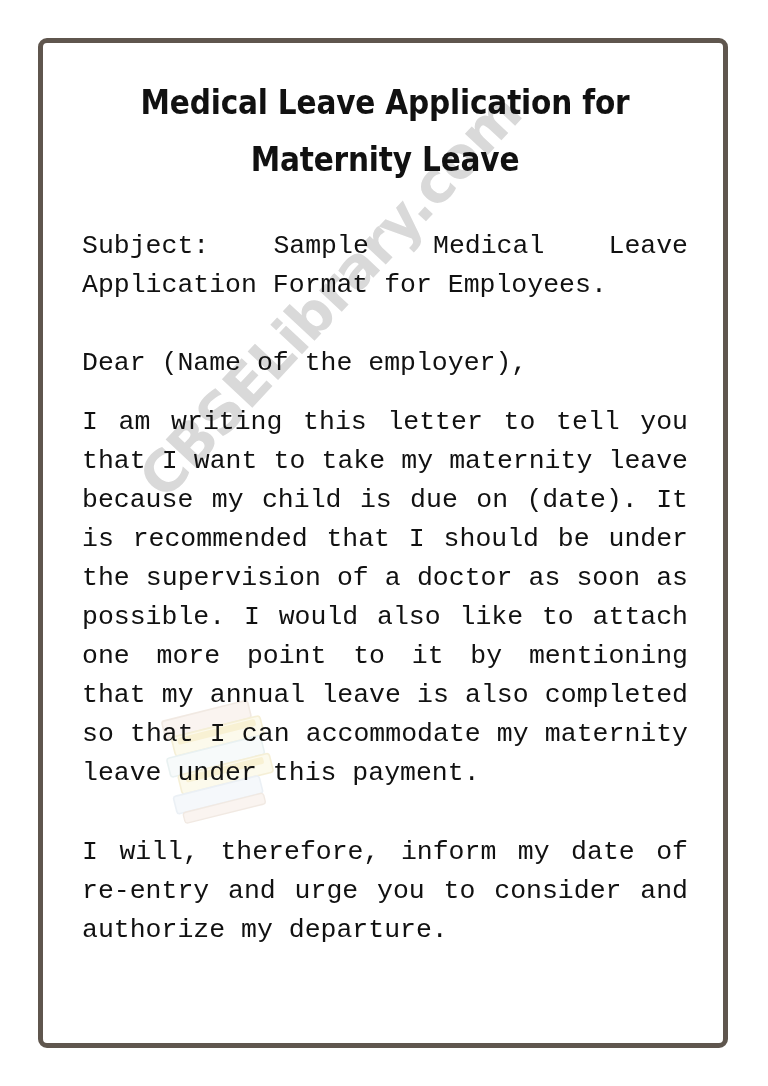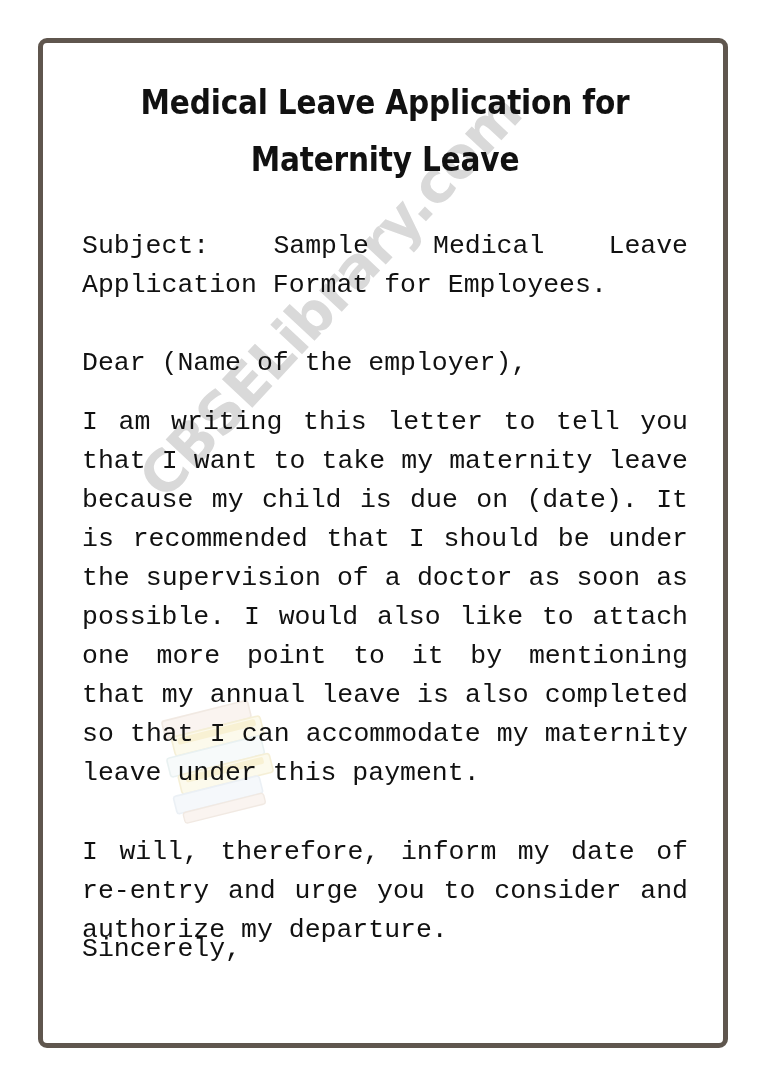--- a/index.html
+++ b/index.html
@@ -153,17 +153,16 @@
 
     <p class="body-block p-subject">Subject: Sample Medical Leave Application Format for Employees.</p>
 
     <p class="body-block p-salute last-left">Dear (Name of the employer),</p>
 
     <p class="body-block p-main">I am writing this letter to tell you that I want to take my maternity leave because my child is due on (date). It is recommended that I should be under the supervision of a doctor as soon as possible. I would also like to attach one more point to it by mentioning that my annual leave is also completed so that I can accommodate my maternity leave under this payment.</p>
 
     <p class="body-block p-closing">I will, therefore, inform my date of re-entry and urge you to consider and authorize my departure.</p>
 
     <div class="body-block p-sign last-left">
-      <span class="sline">Sincerely,</span>
     </div>
 
   </div>
 </div>
 
 </body></html>

